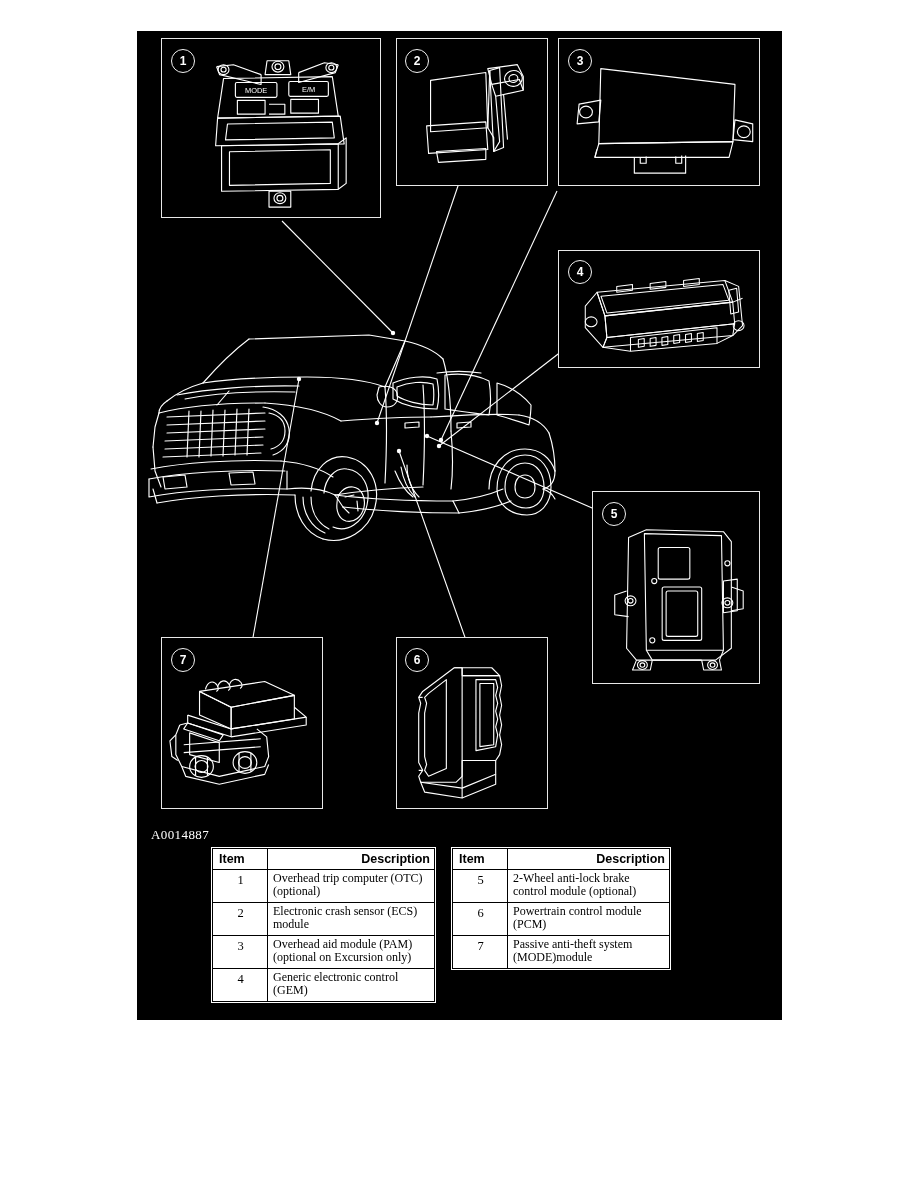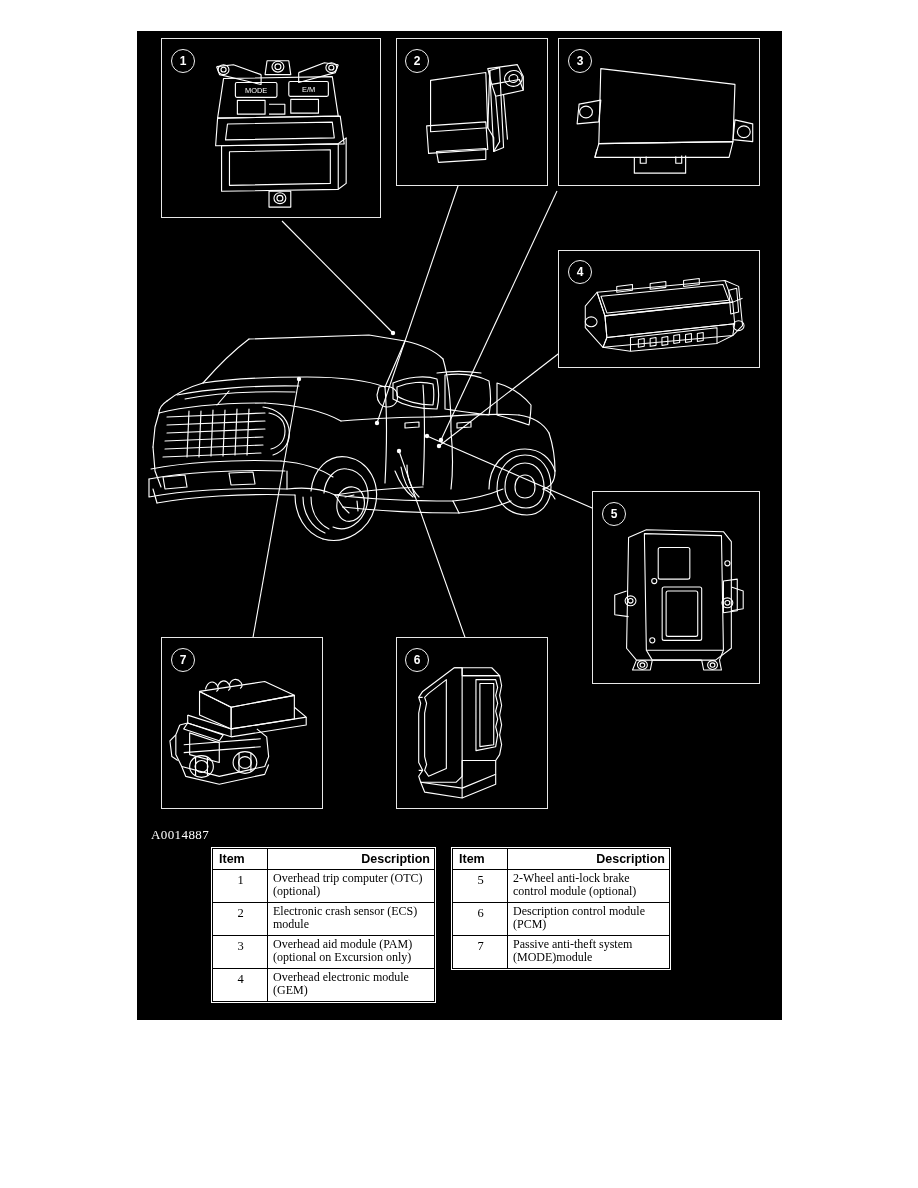--- a/index.html
+++ b/index.html
@@ -477,42 +477,42 @@
         <tr>
           <td class="c-item">2</td>
           <td>Electronic crash sensor (ECS) module</td>
         </tr>
         <tr>
           <td class="c-item">3</td>
           <td>Overhead aid module (PAM) (optional on Excursion only)</td>
         </tr>
         <tr>
           <td class="c-item">4</td>
-          <td>Overhead electronic module (GEM)</td>
+          <td>Generic electronic control (GEM)</td>
         </tr>
       </tbody>
     </table>
   </div>
 
   <div class="legend" id="legend-right">
     <table>
       <thead>
         <tr>
           <th class="c-item">Item</th>
           <th>Description</th>
         </tr>
       </thead>
       <tbody>
         <tr>
           <td class="c-item">5</td>
           <td>2-Wheel anti-lock brake control module (optional)</td>
         </tr>
         <tr>
           <td class="c-item">6</td>
-          <td>Description control module (PCM)</td>
+          <td>Powertrain control module (PCM)</td>
         </tr>
         <tr>
           <td class="c-item">7</td>
           <td>Passive anti-theft system (MODE)module</td>
         </tr>
       </tbody>
     </table>
   </div>
 
 </div>

